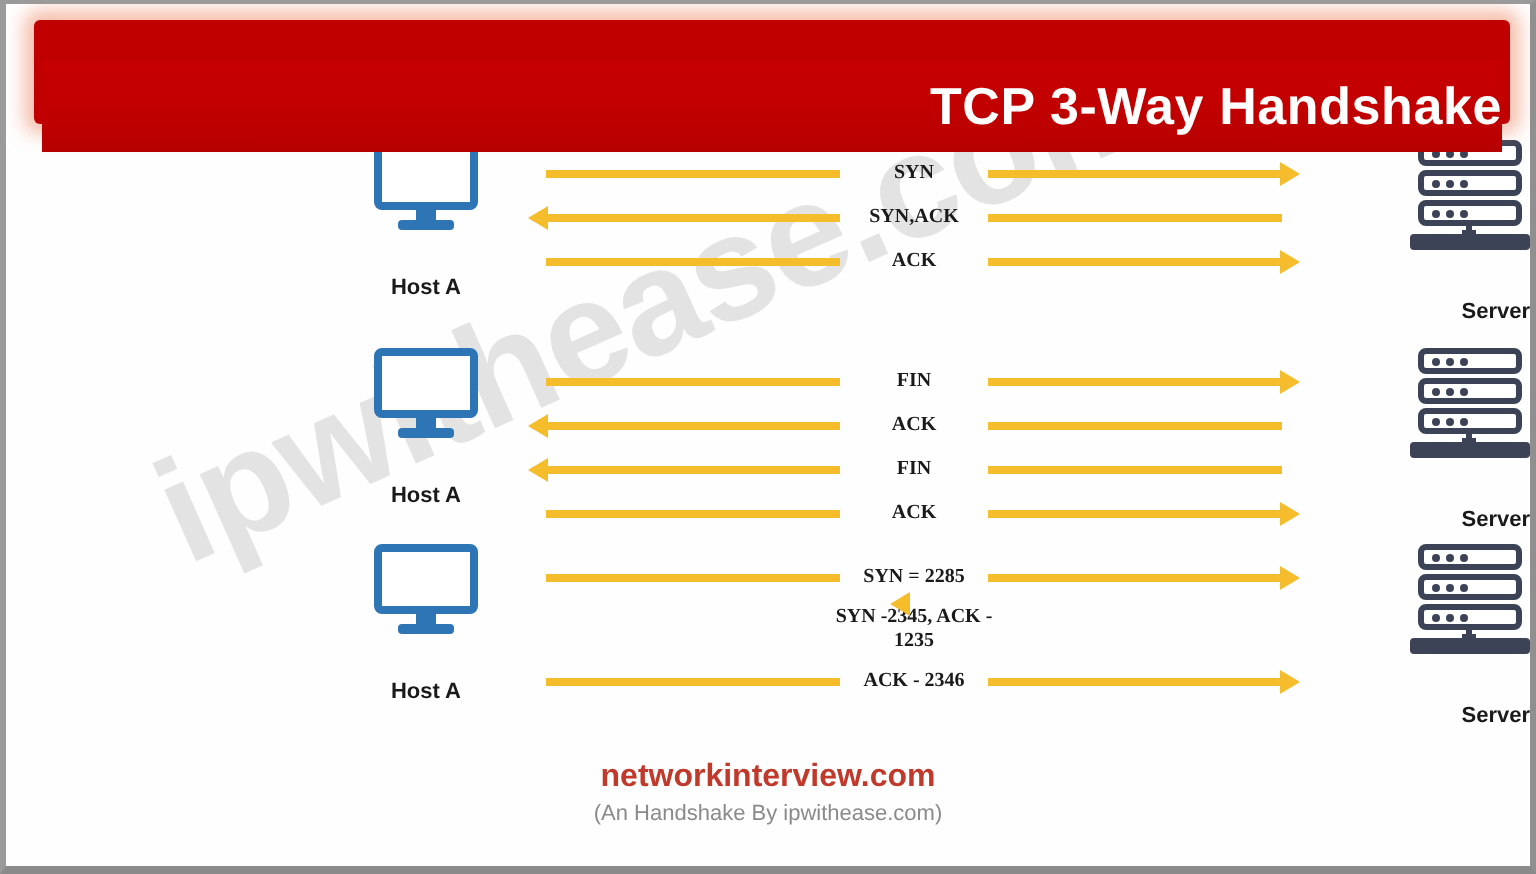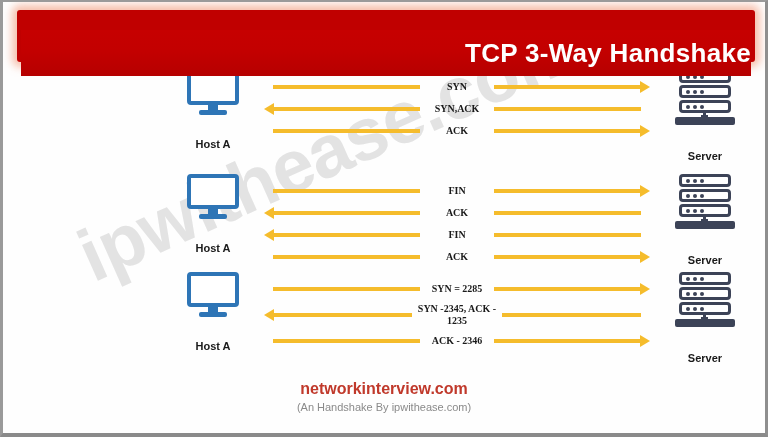--- a/index.html
+++ b/index.html
@@ -87,21 +87,21 @@
     align-items:flex-start;
     margin-bottom:2px;
   }
   .node-col{
     width:120px;
     display:flex;
     flex-direction:column;
     align-items:center;
   }
   .node-col.left{margin-left:150px;}
-  .node-col.right{margin-left:0px;}
+  .node-col.right{margin-left:0px;align-items:flex-end;}
   .node-label{
     font-size:11px;
     font-weight:bold;
     color:#1a1a1a;
     margin-top:22px;
     font-family:"Liberation Sans", sans-serif;
   }
 
   
   .monitor{
@@ -174,21 +174,21 @@
     justify-content:flex-start;
     padding-top:6px;
     margin-right:4px;
   }
   .arrow-row{
     position:relative;
     height:22px;
     display:flex;
     align-items:center;
   }
-  .arrow-row.tall{height:30px;}
+  .arrow-row.tall{height:30px;flex-direction:column;}
   .aline{
     position:relative;
     flex:1;
     height:4px;
     background:#f5bc2c;
   }
   .aline.left-seg{margin-right:6px;}
   .aline.right-seg{margin-left:6px;}
   .head{
     position:absolute;

